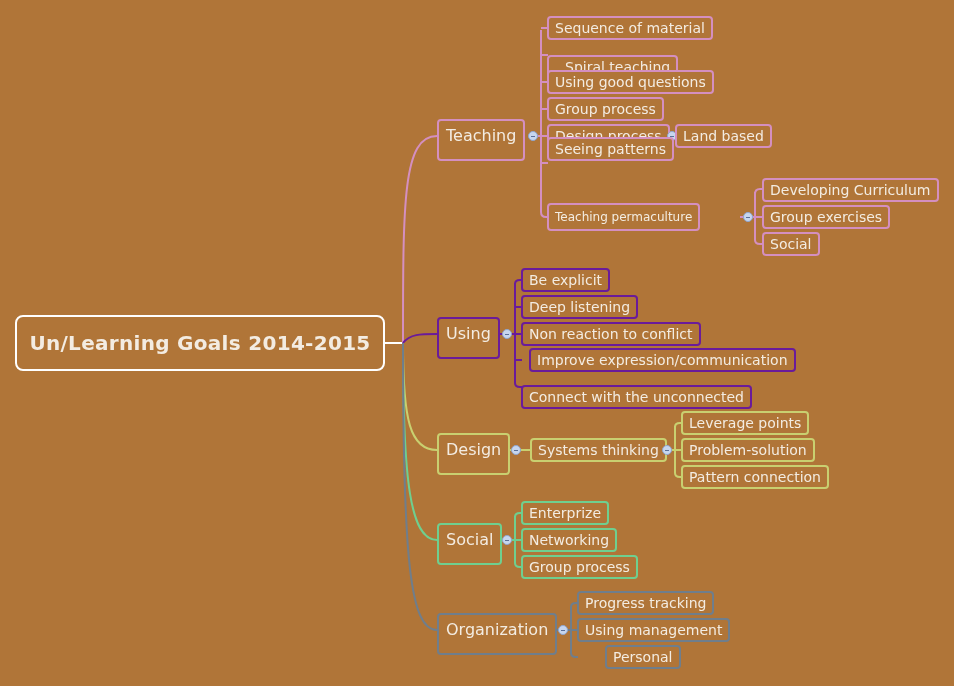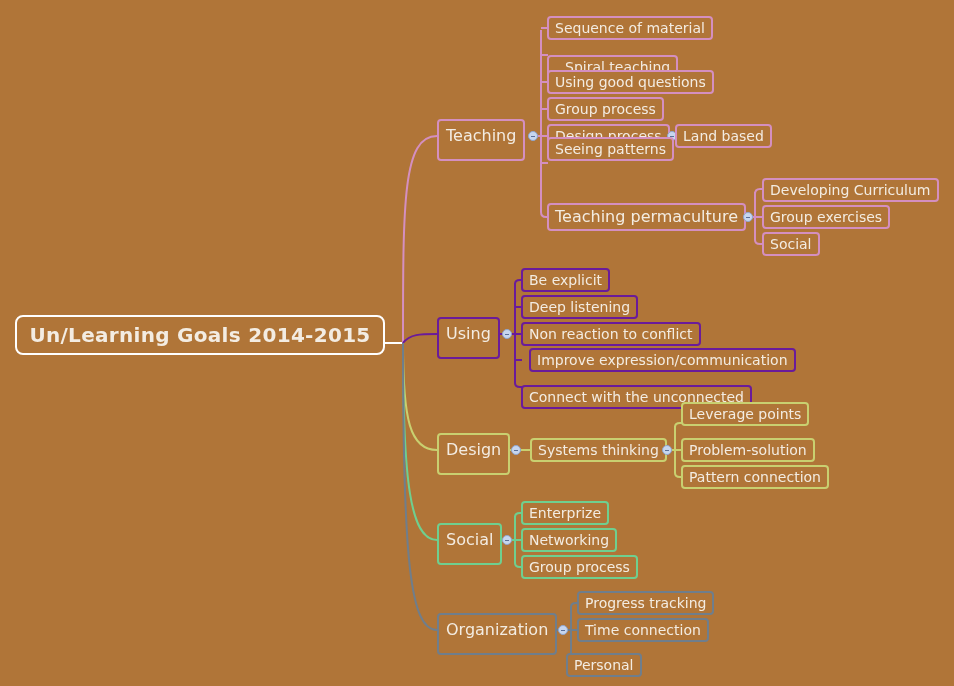--- a/index.html
+++ b/index.html
@@ -6,21 +6,21 @@
   body {
     width:954px; height:686px; background:#b07538; position:relative; overflow:hidden;
     font-family:"DejaVu Sans","Liberation Sans",sans-serif; color:#f3ece2;
   }
   svg.lines { position:absolute; left:0; top:0; width:954px; height:686px; }
   .node {
     position:absolute; box-sizing:border-box; border:2px solid #fff; border-radius:4px;
     font-size:14px; line-height:20px; padding:0 6px; white-space:nowrap; background:#b07538;
   }
   .root {
-    left:15px; top:315px; width:370px; height:40px; border-radius:8px; border-color:#fff;
+    left:15px; top:315px; width:370px; height:56px; border-radius:8px; border-color:#fff;
     font-size:20px; font-weight:bold; display:flex; align-items:center; justify-content:center;
     letter-spacing:0.3px;
   }
   .main { font-size:16px; height:42px; line-height:30px; padding:0 7px; }
   .sub { height:24px; line-height:20px; }
   .collapse {
     position:absolute; width:10px; height:10px; border-radius:50%;
     background:#c7d6ee; border:1px solid #8ea5cf; box-sizing:border-box;
   }
   .collapse::after {
@@ -91,45 +91,45 @@
 <div class="node main" style="left:437px;top:119px;border-color:#d48fc0;">Teaching</div>
 <span class="collapse" style="left:528px;top:131px;"></span>
 <div class="node sub" style="left:547px;top:16px;border-color:#d48fc0;">Sequence of material</div>
 <div class="node sub" style="left:547px;top:55px;border-color:#d48fc0;padding-left:16px;">Spiral teaching</div>
 <div class="node sub" style="left:547px;top:70px;border-color:#d48fc0;">Using good questions</div>
 <div class="node sub" style="left:547px;top:97px;border-color:#d48fc0;">Group process</div>
 <div class="node sub" style="left:547px;top:124px;border-color:#d48fc0;">Design process</div>
 <span class="collapse" style="left:667px;top:131px;"></span>
 <div class="node sub" style="left:675px;top:124px;border-color:#d48fc0;">Land based</div>
 <div class="node sub" style="left:547px;top:137px;border-color:#d48fc0;">Seeing patterns</div>
-<div class="node sub" style="left:547px;top:203px;height:28px;line-height:24px;font-size:16px;border-color:#d48fc0;">Teaching permaculture</div>
+<div class="node sub" style="left:547px;top:203px;height:28px;line-height:24px;font-size:12px;border-color:#d48fc0;">Teaching permaculture</div>
 <span class="collapse" style="left:743px;top:212px;"></span>
 <div class="node sub" style="left:762px;top:178px;border-color:#d48fc0;">Developing Curriculum</div>
 <div class="node sub" style="left:762px;top:205px;border-color:#d48fc0;">Group exercises</div>
 <div class="node sub" style="left:762px;top:232px;border-color:#d48fc0;">Social</div>
 
 <div class="node main" style="left:437px;top:317px;border-color:#6a1b9a;">Using</div>
 <span class="collapse" style="left:502px;top:329px;"></span>
 <div class="node sub" style="left:521px;top:268px;border-color:#6a1b9a;">Be explicit</div>
 <div class="node sub" style="left:521px;top:295px;border-color:#6a1b9a;">Deep listening</div>
 <div class="node sub" style="left:521px;top:322px;border-color:#6a1b9a;">Non reaction to conflict</div>
 <div class="node sub" style="left:529px;top:348px;border-color:#6a1b9a;">Improve expression/communication</div>
 <div class="node sub" style="left:521px;top:385px;border-color:#6a1b9a;">Connect with the unconnected</div>
 
 <div class="node main" style="left:437px;top:433px;border-color:#c9d070;text-align:center;">Design</div>
 <span class="collapse" style="left:511px;top:445px;"></span>
 <div class="node sub" style="left:530px;top:438px;border-color:#c9d070;">Systems thinking</div>
 <span class="collapse" style="left:662px;top:445px;"></span>
-<div class="node sub" style="left:681px;top:402px;border-color:#c9d070;">Leverage points</div>
+<div class="node sub" style="left:681px;top:411px;border-color:#c9d070;">Leverage points</div>
 <div class="node sub" style="left:681px;top:438px;border-color:#c9d070;text-align:right;">Problem-solution</div>
 <div class="node sub" style="left:681px;top:465px;border-color:#c9d070;">Pattern connection</div>
 
 <div class="node main" style="left:437px;top:523px;border-color:#6fcf8f;">Social</div>
 <span class="collapse" style="left:502px;top:535px;"></span>
 <div class="node sub" style="left:521px;top:501px;border-color:#6fcf8f;">Enterprize</div>
 <div class="node sub" style="left:521px;top:528px;border-color:#6fcf8f;">Networking</div>
 <div class="node sub" style="left:521px;top:555px;border-color:#6fcf8f;">Group process</div>
 
 <div class="node main" style="left:437px;top:613px;border-color:#6f7e8c;">Organization</div>
 <span class="collapse" style="left:558px;top:625px;"></span>
 <div class="node sub" style="left:577px;top:591px;border-color:#6f7e8c;">Progress tracking</div>
-<div class="node sub" style="left:577px;top:618px;border-color:#6f7e8c;">Time connection</div>
-<div class="node sub" style="left:566px;top:645px;border-color:#6f7e8c;margin-top:8px;">Personal</div>
+<div class="node sub" style="left:577px;top:618px;border-color:#6f7e8c;">Using management</div>
+<div class="node sub" style="left:605px;top:645px;border-color:#6f7e8c;">Personal</div>
 
 </body></html>

